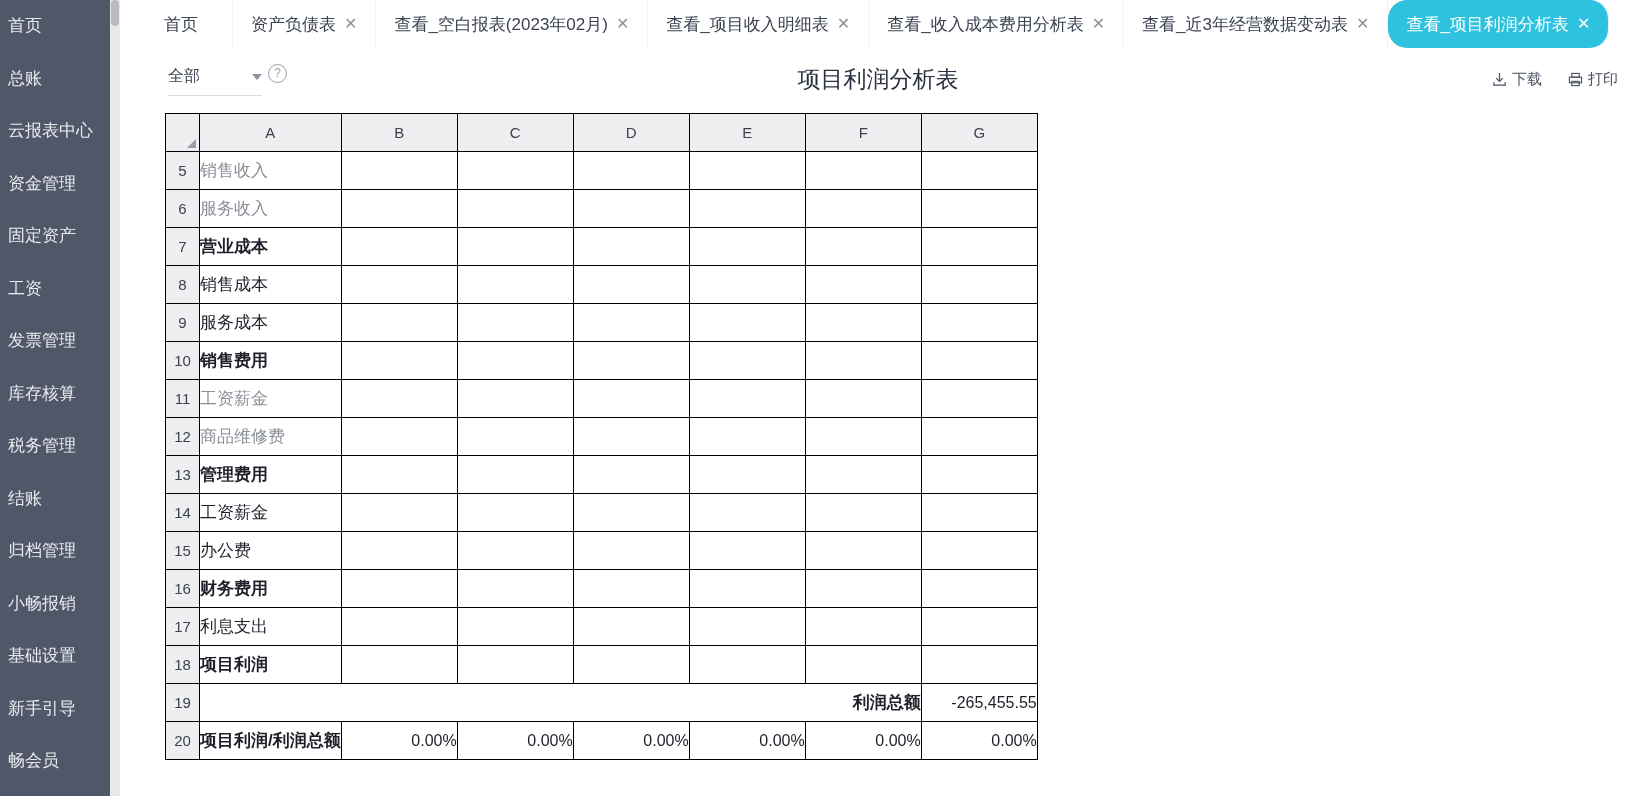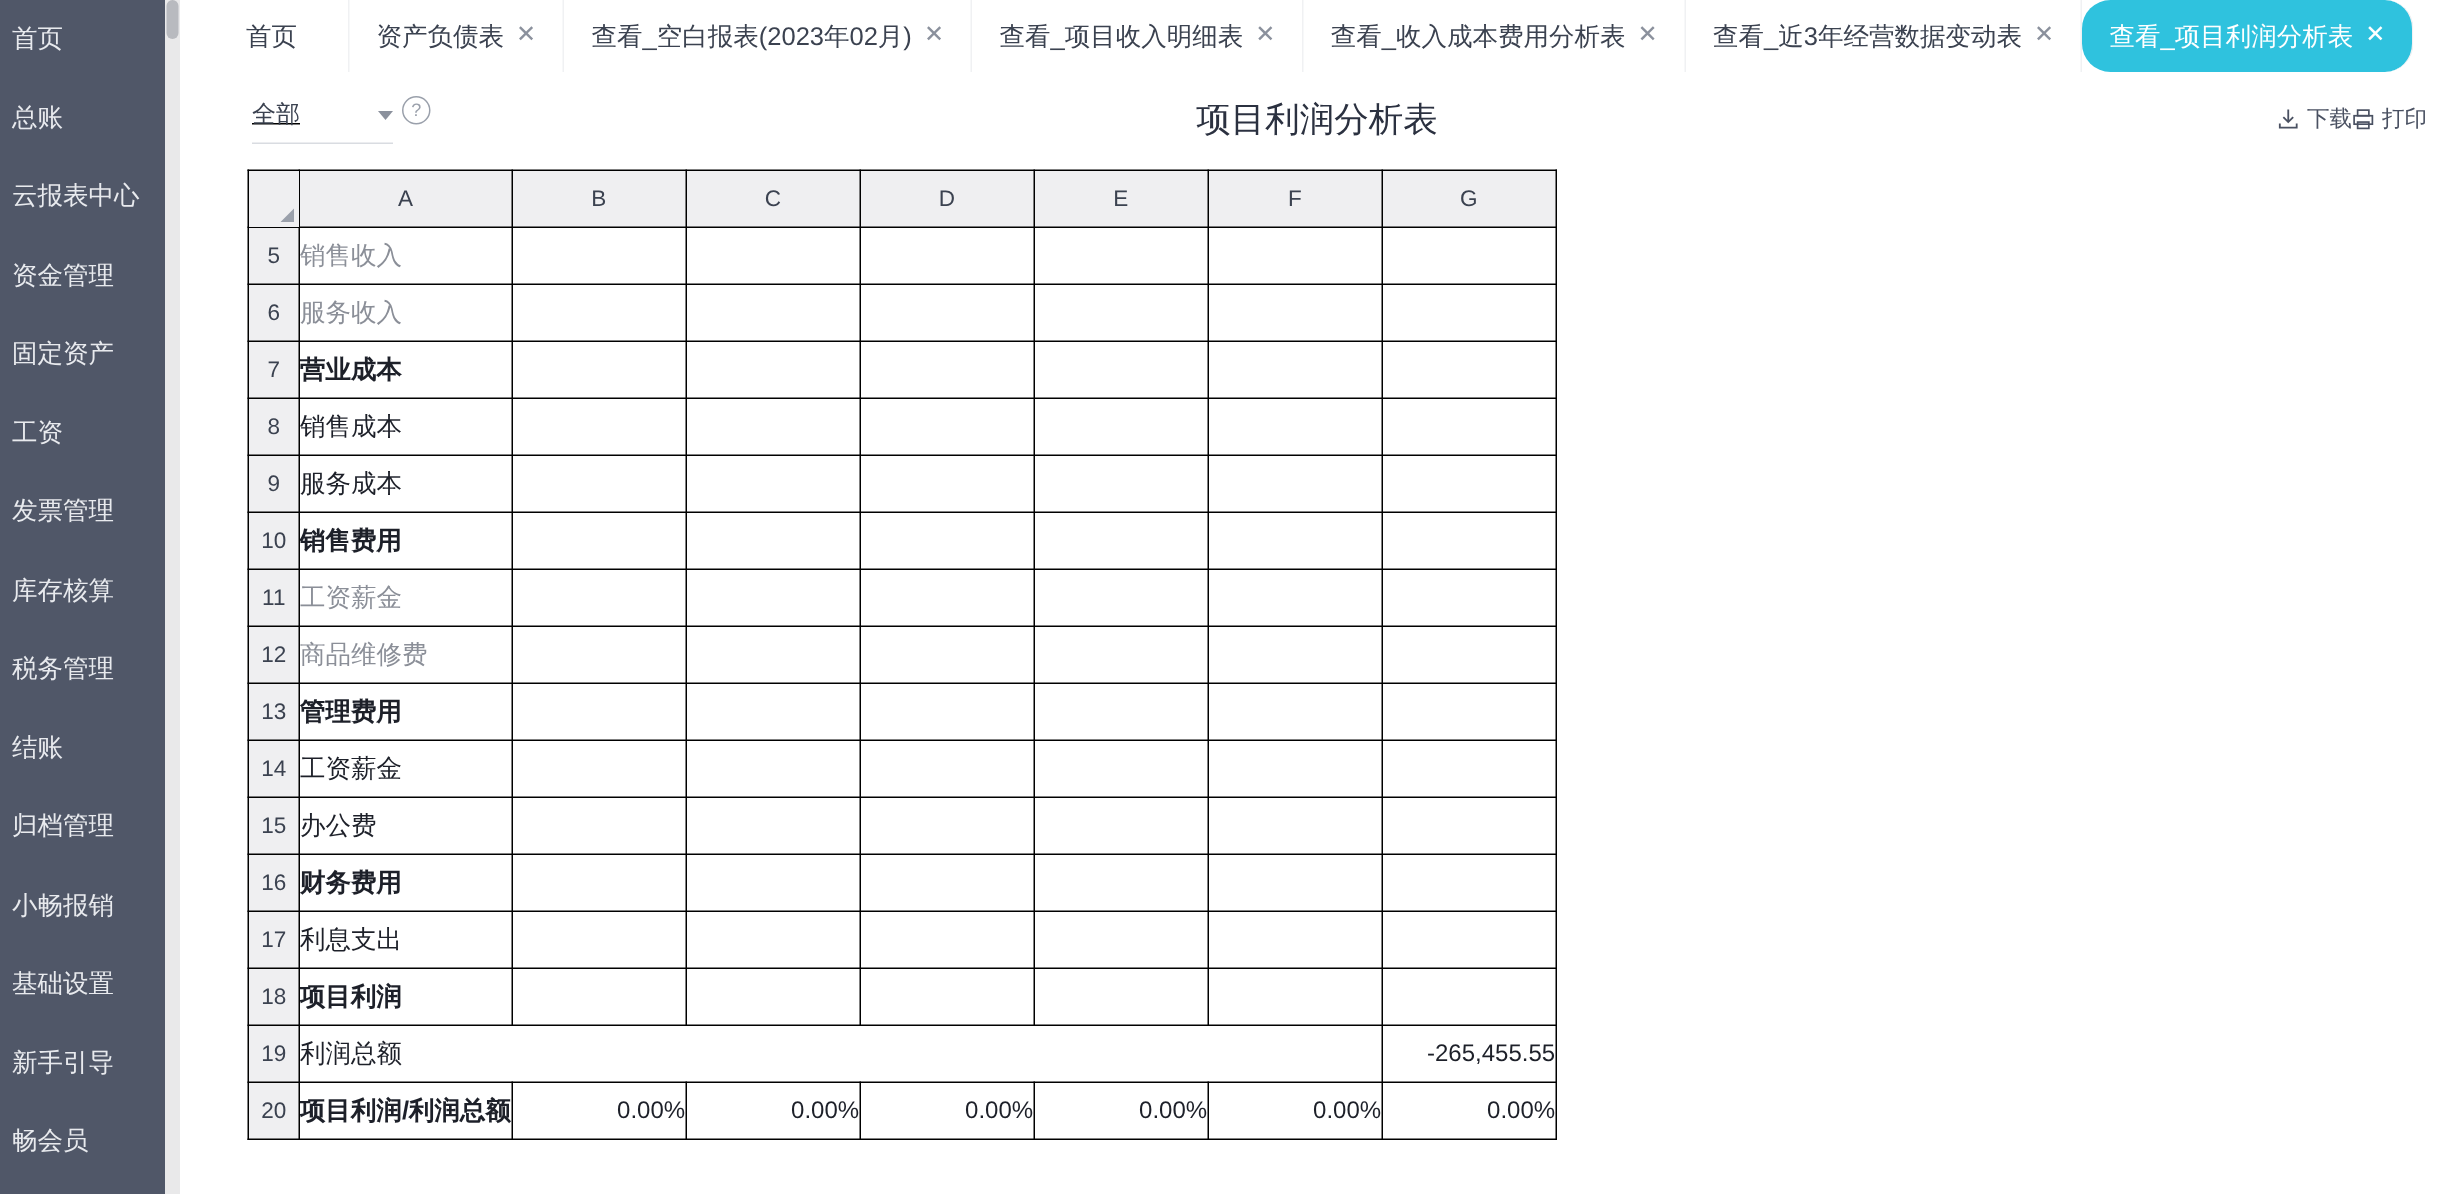--- a/index.html
+++ b/index.html
@@ -97,21 +97,20 @@
   }
   .filter-box {
     position: absolute;
     left: 38px; top: 18px;
     display: flex;
     align-items: center;
     gap: 6px;
     border-bottom: 1px solid #d9dce1;
     padding-bottom: 8px;
     width: 94px;
-    text-decoration: underline;
   }
   .filter-label {
     font-size: 16px;
     color: #3b4250;
   }
   .chev {
     margin-left: auto;
     width: 0; height: 0;
     border-left: 5px solid transparent;
     border-right: 5px solid transparent;
@@ -134,20 +133,21 @@
     left: 0; right: 16px; top: 16px;
     text-align: center;
     font-size: 23px;
     color: #2b3140;
     pointer-events: none;
   }
   .toolbar-right {
     position: absolute;
     right: 24px; top: 22px;
     display: flex;
+    gap: 26px;
     align-items: center;
   }
   .tool-btn {
     display: flex;
     align-items: center;
     gap: 5px;
     font-size: 15px;
     color: #4a5162;
     cursor: pointer;
   }
@@ -208,21 +208,21 @@
   }
   .indent1 { padding-left: 30px; }
   .indent2 { padding-left: 46px; }
   .bold { font-weight: bold; }
   .gray { color: #8b8f98; }
   .num {
     text-align: right;
     padding-right: 8px;
     font-size: 16px;
   }
-  .center { text-align: left; font-weight: normal; }
+  .center { text-align: right; font-weight: bold; }
   .w-a { width: 136px; }
   .w-n { width: 116px; }
 
   
   .hscroll {
     position: absolute;
     left: 130px;
     bottom: 0;
     right: 0;
     height: 8px;

